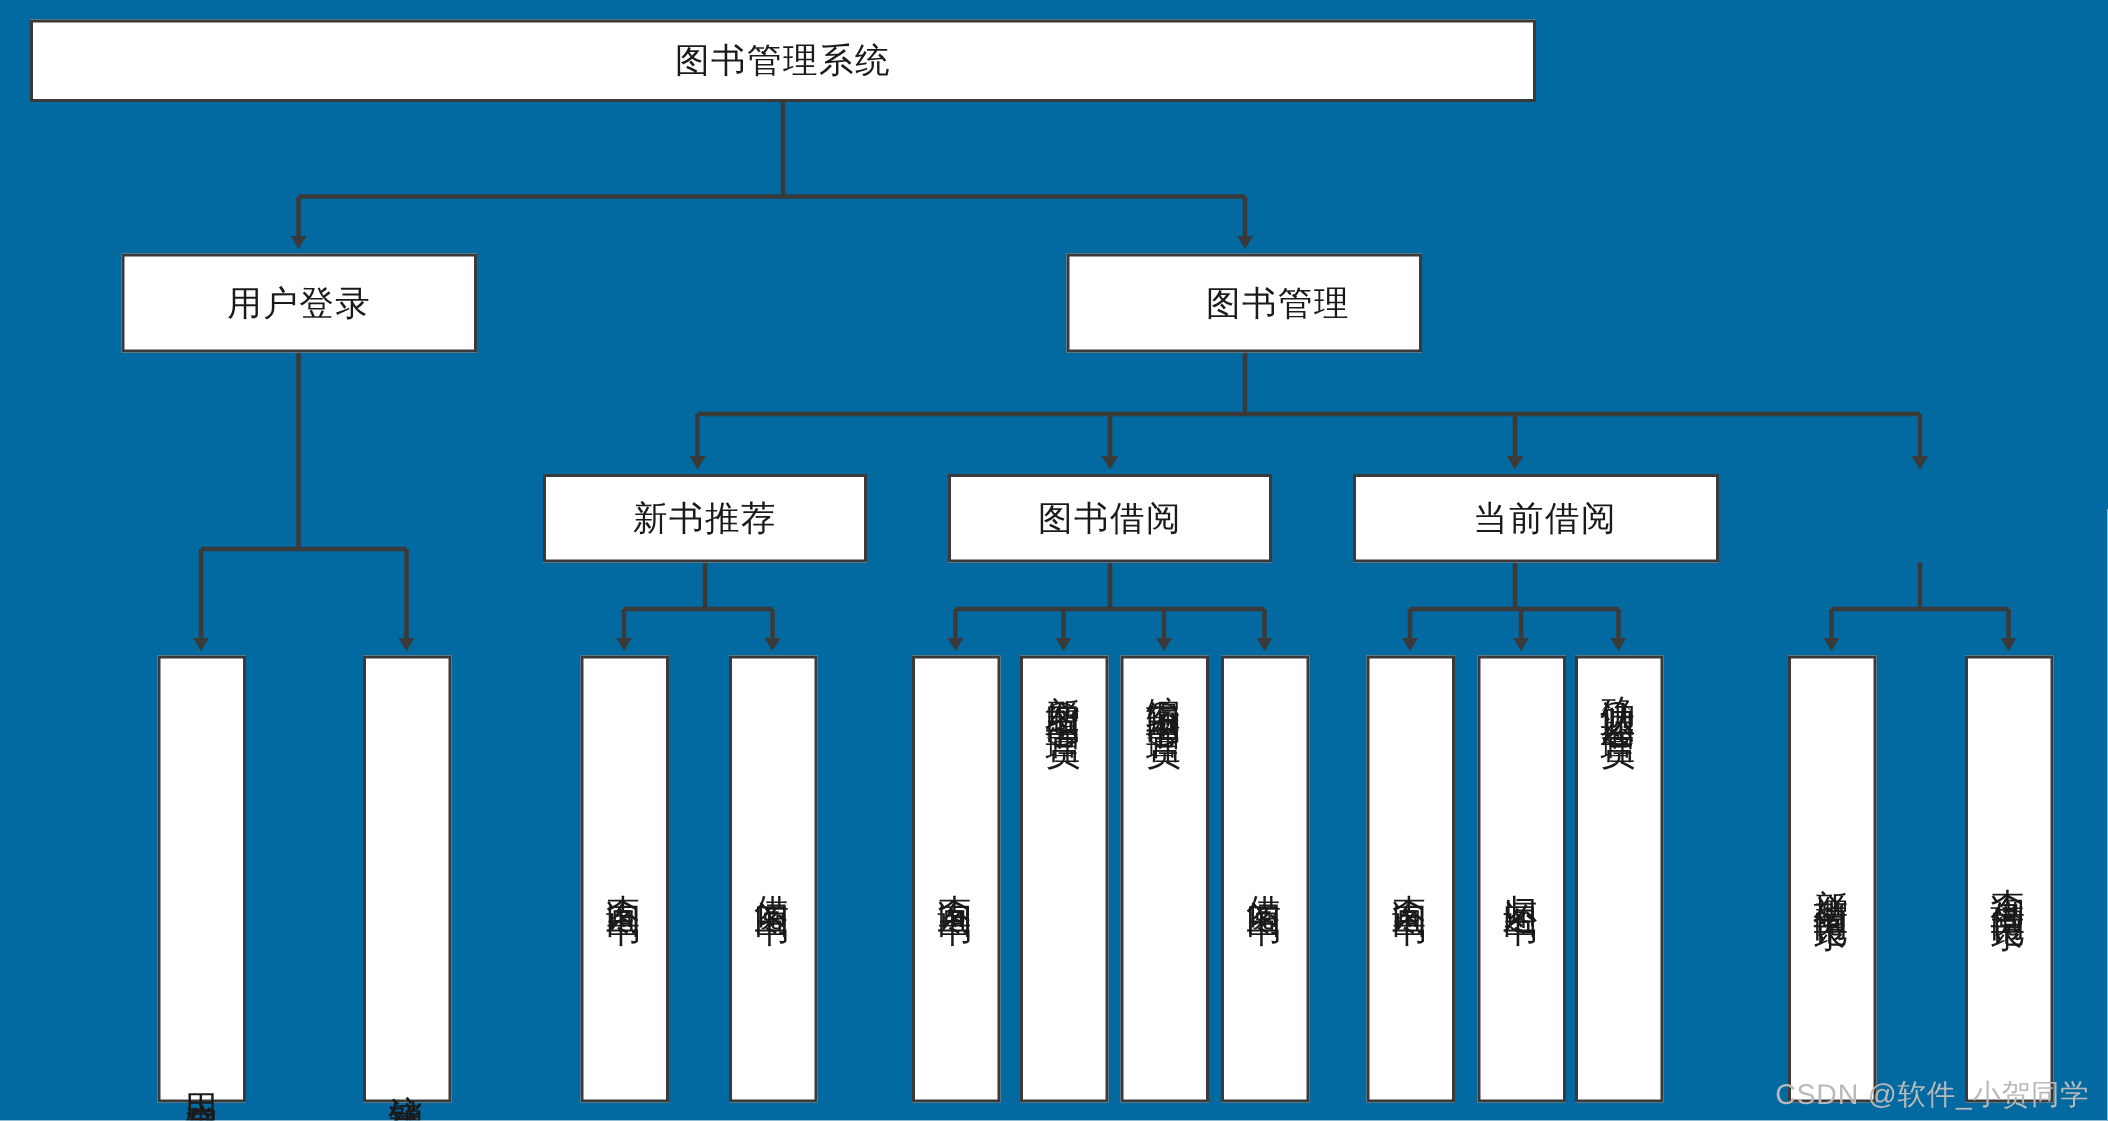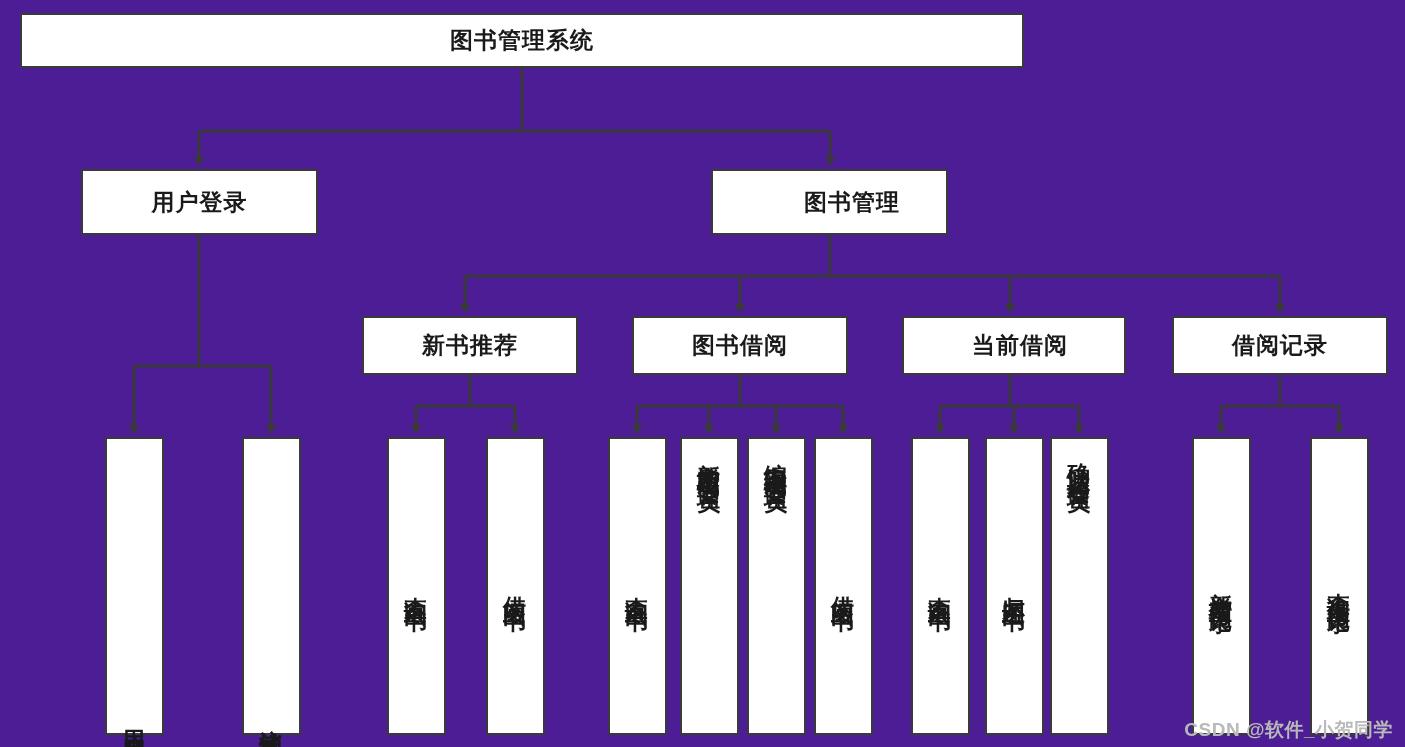--- a/index.html
+++ b/index.html
@@ -7,23 +7,22 @@
     padding: 0;
     background: #ffffff;
   }
   body {
     font-family: "Liberation Sans", "DejaVu Sans", sans-serif;
   }
   #canvas {
     position: relative;
     width: 1405px;
     height: 747px;
-    background: #4c1d95;
+    background: #0369a1;
     overflow: hidden;
-    font-weight: bold;
   }
   #edges {
     position: absolute;
     left: 0;
     top: 0;
     width: 1405px;
     height: 747px;
     pointer-events: none;
   }
   .node {
@@ -128,25 +127,22 @@
   <div class="node horiz" id="node-l2-1" style="left: 711px; top: 169px; width: 237px; height: 66px; border-color: rgb(58, 58, 58); background: rgb(255, 255, 255); color: rgb(26, 26, 26); padding-left: 45px;">
     <span class="node-label">图书管理</span>
   </div>
 
   <div class="node horiz" id="node-l3-1" style="left: 632px; top: 316px; width: 216px; height: 59px; border-color: rgb(58, 58, 58); background: rgb(255, 255, 255); color: rgb(26, 26, 26);">
     <span class="node-label">图书借阅</span>
   </div>
   <div class="node horiz" id="node-l3-0" style="left: 362px; top: 316px; width: 216px; height: 59px; border-color: rgb(58, 58, 58); background: rgb(255, 255, 255); color: rgb(26, 26, 26);">
     <span class="node-label">新书推荐</span>
   </div>
-  <div class="node horiz" id="node-l3-2" style="left: 902px; top: 316px; width: 224px; height: 59px; border-color: rgb(58, 58, 58); background: rgb(255, 255, 255); color: rgb(26, 26, 26); padding-left: 12px;">
+  <div class="node horiz" id="node-l3-2" style="left: 902px; top: 316px; width: 244px; height: 59px; border-color: rgb(58, 58, 58); background: rgb(255, 255, 255); color: rgb(26, 26, 26); padding-left: 12px;">
     <span class="node-label">当前借阅</span>
-  </div>
-  <div class="node horiz" id="node-l3-3" style="left: 1172px; top: 316px; width: 216px; height: 59px; border-color: rgb(58, 58, 58); background: rgb(255, 255, 255); color: rgb(26, 26, 26);">
-    <span class="node-label">借阅记录</span>
   </div>
 
   <div class="node vert" id="node-leaf-0" style="left: 105px; top: 437px; width: 59px; height: 298px; justify-content: flex-end; border-color: rgb(58, 58, 58); background: rgb(255, 255, 255); color: rgb(26, 26, 26);">
     <span class="node-label">用户登录</span>
     </div>
   <div class="node vert" id="node-leaf-1" style="left: 242px; top: 437px; width: 59px; height: 298px; justify-content: flex-end; border-color: rgb(58, 58, 58); background: rgb(255, 255, 255); color: rgb(26, 26, 26);">
     <span class="node-label">注销登录</span>
     </div>
   <div class="node vert" id="node-leaf-2" style="left: 387px; top: 437px; width: 59px; height: 298px; border-color: rgb(58, 58, 58); background: rgb(255, 255, 255); color: rgb(26, 26, 26);">
     <span class="node-label">查询图书</span>

